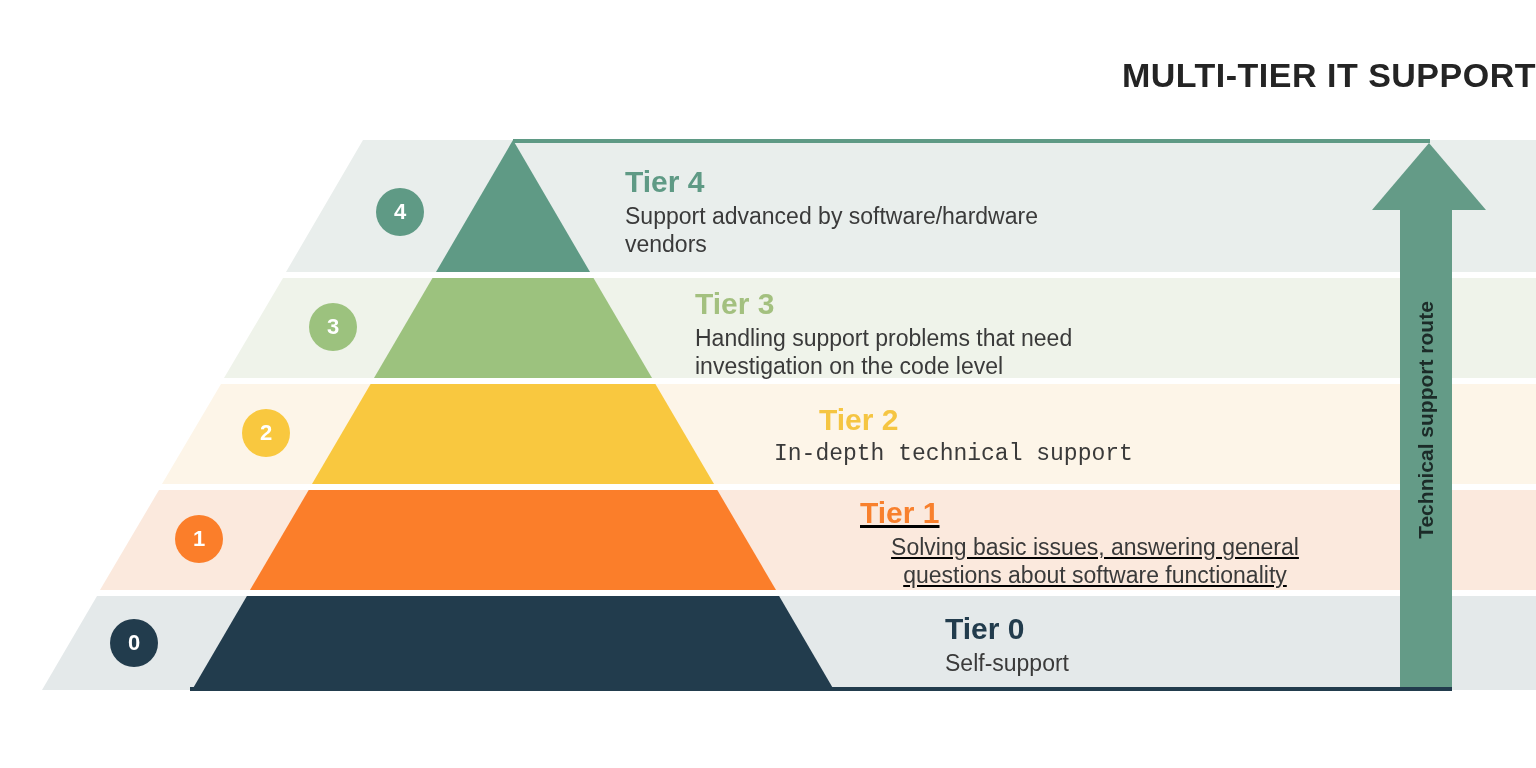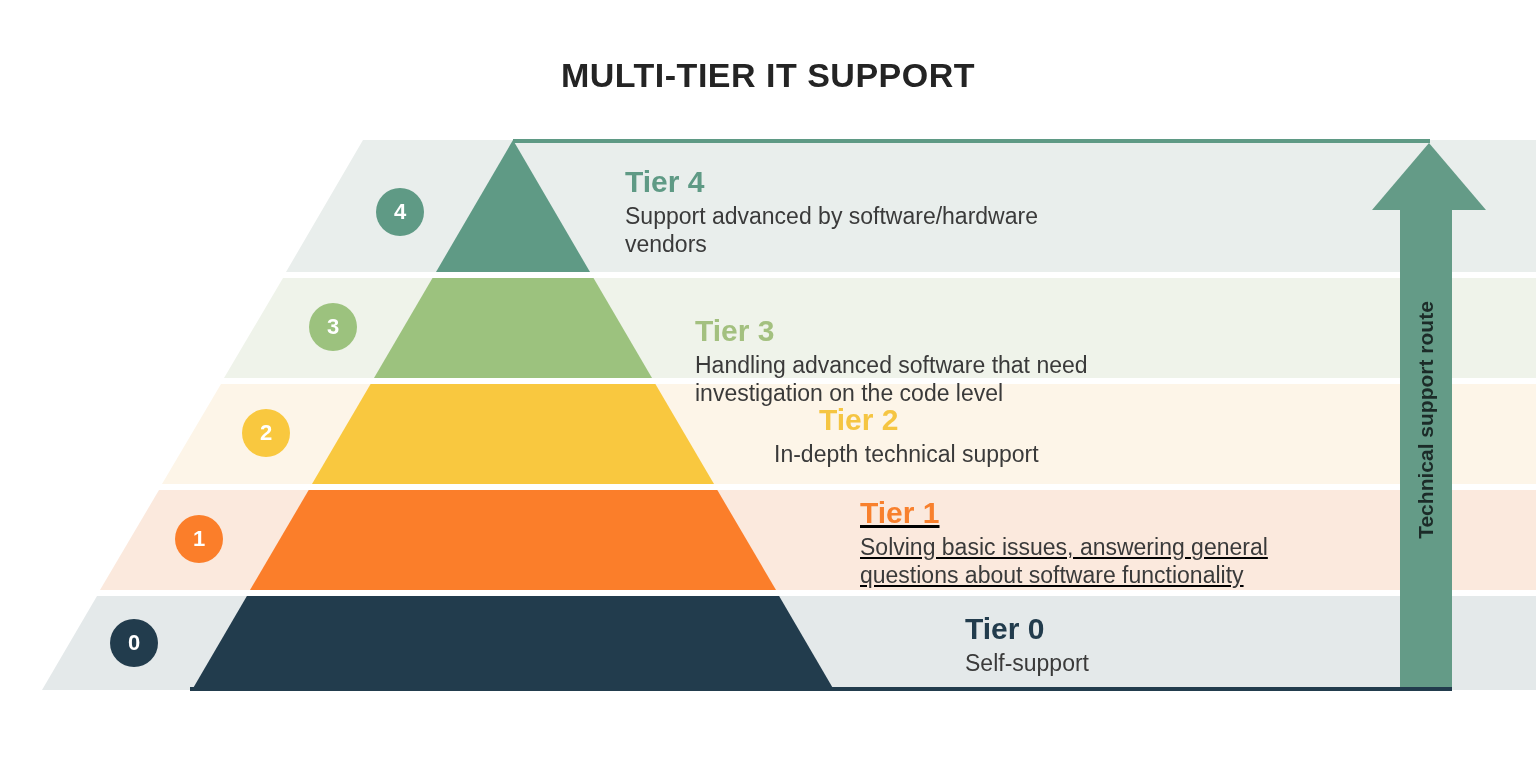--- a/index.html
+++ b/index.html
@@ -5,21 +5,21 @@
   * { margin: 0; padding: 0; box-sizing: border-box; }
   body {
     background: #ffffff;
     font-family: "Liberation Sans", "DejaVu Sans", sans-serif;
     width: 1536px; height: 768px; overflow: hidden;
   }
   .canvas { position: relative; width: 1536px; height: 768px; background: #ffffff; }
 
   .main-title {
     position: absolute; top: 56px; left: 0; width: 1536px;
-    text-align: center; font-size: 34px; font-weight: 800;
+    text-align: right; font-size: 34px; font-weight: 800;
     color: #242424; letter-spacing: 0.5px;
   }
 
   
   .band { position: absolute; left: 0; width: 1536px; }
   .band4 { top: 140px; height: 132px; clip-path: polygon(363px 0, 100% 0, 100% 100%, 286px 100%); }
   .band3 { top: 278px; height: 100px; clip-path: polygon(283px 0, 100% 0, 100% 100%, 224px 100%); }
   .band2 { top: 384px; height: 100px; clip-path: polygon(221px 0, 100% 0, 100% 100%, 162px 100%); }
   .band1 { top: 490px; height: 100px; clip-path: polygon(159px 0, 100% 0, 100% 100%, 100px 100%); }
   .band0 { top: 596px; height: 94px;  clip-path: polygon(97px 0,  100% 0, 100% 100%, 42px 100%); }
@@ -47,24 +47,24 @@
   .badge3 { left: 309px; top: 303px; }
   .badge2 { left: 242px; top: 409px; }
   .badge1 { left: 175px; top: 515px; }
   .badge0 { left: 110px; top: 619px; }
 
   
   .tier-text { position: absolute; }
   .tier-label { font-size: 30px; font-weight: 700; line-height: 36px; }
   .tier-desc  { font-size: 23px; font-weight: 400; line-height: 28px; margin-top: 2px; }
   .text4 { left: 625px; top: 164px; } .text4 .tier-desc { width: 480px; }
-  .text3 { left: 695px; top: 286px; margin-top: 27px; } .text3 .tier-desc { width: 460px; }
-  .text2 { left: 774px; top: 402px; } .text2 .tier-desc { width: 480px; }
-  .text1 { left: 860px; top: 495px; text-decoration: underline; } .text1 .tier-desc { width: 470px; }
-  .text0 { left: 945px; top: 611px; margin-left: 20px; } .text0 .tier-desc { width: 400px; }
+  .text3 { left: 695px; top: 286px; } .text3 .tier-desc { width: 460px; }
+  .text2 { left: 774px; top: 402px; } .text2 .tier-desc { width: 480px; font-family: Liberation Mono, monospace; }
+  .text1 { left: 860px; top: 495px; text-decoration: underline; } .text1 .tier-desc { width: 470px; text-align: center; }
+  .text0 { left: 945px; top: 611px; } .text0 .tier-desc { width: 400px; }
 
   
   .route-line  { position: absolute; left: 513px; top: 139px; width: 917px; height: 4px; }
   .route-shaft { position: absolute; left: 1400px; top: 208px; width: 52px; height: 482px; }
   .route-head  { position: absolute; left: 1372px; top: 143px; width: 114px; height: 67px;
                  clip-path: polygon(50% 0, 100% 100%, 0 100%); }
   .route-label {
     position: absolute; left: 1276px; top: 405px; width: 300px; height: 30px;
     transform: rotate(-90deg);
     text-align: center; font-size: 21px; font-weight: 700; line-height: 30px;
@@ -98,21 +98,21 @@
   <div class="tier-badge badge2" style="background-color: rgb(249, 200, 63);">2</div>
   <div class="tier-badge badge1" style="background-color: rgb(251, 126, 42);">1</div>
   <div class="tier-badge badge0" style="background-color: rgb(34, 60, 77);">0</div>
 
   <div class="tier-text text4">
     <div class="tier-label" style="color: rgb(95, 154, 133);">Tier 4</div>
     <div class="tier-desc" style="color: rgb(58, 58, 58);">Support advanced by software/hardware vendors</div>
   </div>
   <div class="tier-text text3">
     <div class="tier-label" style="color: rgb(163, 192, 127);">Tier 3</div>
-    <div class="tier-desc" style="color: rgb(58, 58, 58);">Handling advanced software that need investigation on the code level</div>
+    <div class="tier-desc" style="color: rgb(58, 58, 58);">Handling support problems that need investigation on the code level</div>
   </div>
   <div class="tier-text text2">
     <div class="tier-label" style="color: rgb(245, 197, 66); margin-left: 45px;">Tier 2</div>
     <div class="tier-desc" style="color: rgb(58, 58, 58);">In-depth technical support</div>
   </div>
   <div class="tier-text text1">
     <div class="tier-label" style="color: rgb(248, 128, 45);">Tier 1</div>
     <div class="tier-desc" style="color: rgb(58, 58, 58);">Solving basic issues, answering general questions about software functionality</div>
   </div>
   <div class="tier-text text0">

